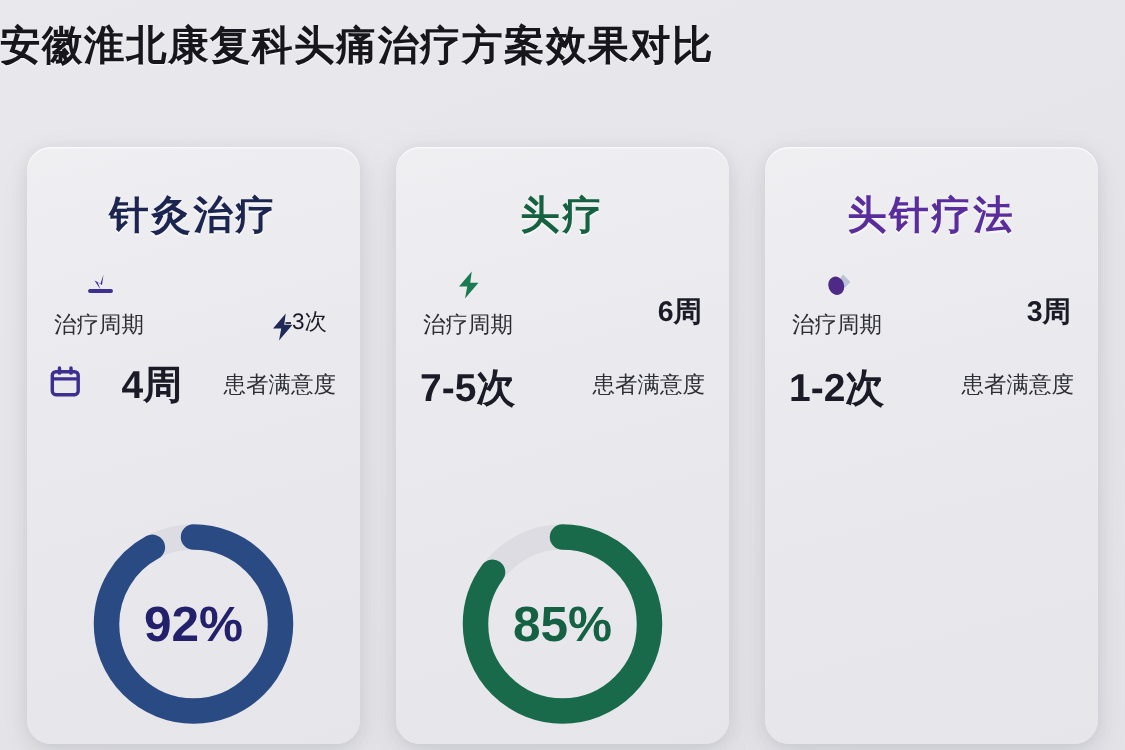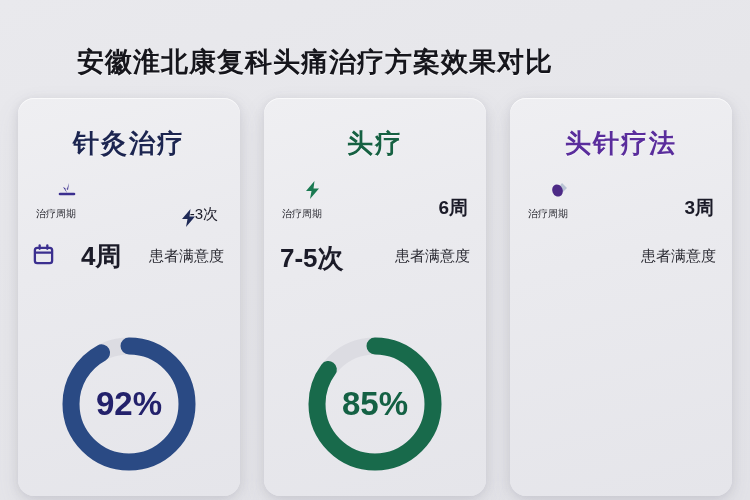--- a/index.html
+++ b/index.html
@@ -12,22 +12,22 @@
 
   body {
     font-family: "Liberation Sans", "DejaVu Sans", sans-serif;
     background: linear-gradient(160deg, #e9e9ed 0%, #e6e6ea 45%, #e3e3e8 100%);
     position: relative;
   }
 
   
   .page-title {
     width: 630px;
-    text-align: center;
-    padding-top: 44px;
+    text-align: left;
+    padding-top: 12px;
     font-size: 27px;
     font-weight: 700;
     letter-spacing: 1px;
     color: #16161c;
     text-shadow: 0 1px 1px rgba(255,255,255,0.75);
   }
 
   
   .cards {
     position: absolute;
@@ -84,21 +84,21 @@
   .m-cell {
     position: absolute;
     font-weight: 700;
     white-space: nowrap;
   }
 
   
   .m-label-cycle {
     left: 18px;
     top: 28px;
-    font-size: 10px;
+    font-size: 15px;
     color: #2c2c34;
     font-weight: 500;
   }
   .m-big-right {
     right: 18px;
     top: 16px;
     font-size: 19px;
     color: #1b1b28;
     font-weight: 700;
   }
@@ -130,21 +130,21 @@
     top: 68px;
     font-size: 15px;
     color: #2c2c34;
     font-weight: 500;
   }
 
   
   .donut-wrap {
     position: absolute;
     left: 0;
-    bottom: 18px;
+    bottom: 6px;
     width: 222px;
     display: flex;
     justify-content: center;
   }
   .donut {
     position: relative;
     width: 148px;
     height: 148px;
   }
   .donut svg { display: block; }
@@ -254,19 +254,20 @@
         <svg width="24" height="24" viewBox="0 0 24 24">
           <path d="M14 4 L19 9 L15 13 L11 8 Z" fill="#b9c3d4"></path>
           <ellipse cx="9.5" cy="11.5" rx="5.2" ry="6.2" transform="rotate(-22 9.5 11.5)" fill="#4d2a86"></ellipse>
         </svg>
       </span>
 
       <div class="m-cell m-label-cycle">治疗周期</div>
 
       <div class="m-cell m-big-right">3周</div>
 
+      <div class="m-cell m-big-left">1-2次</div>
 
       <div class="m-cell m-label-sat">患者满意度</div>
     </div>
 
   </div>
 
 </div>
 
 </body></html>

